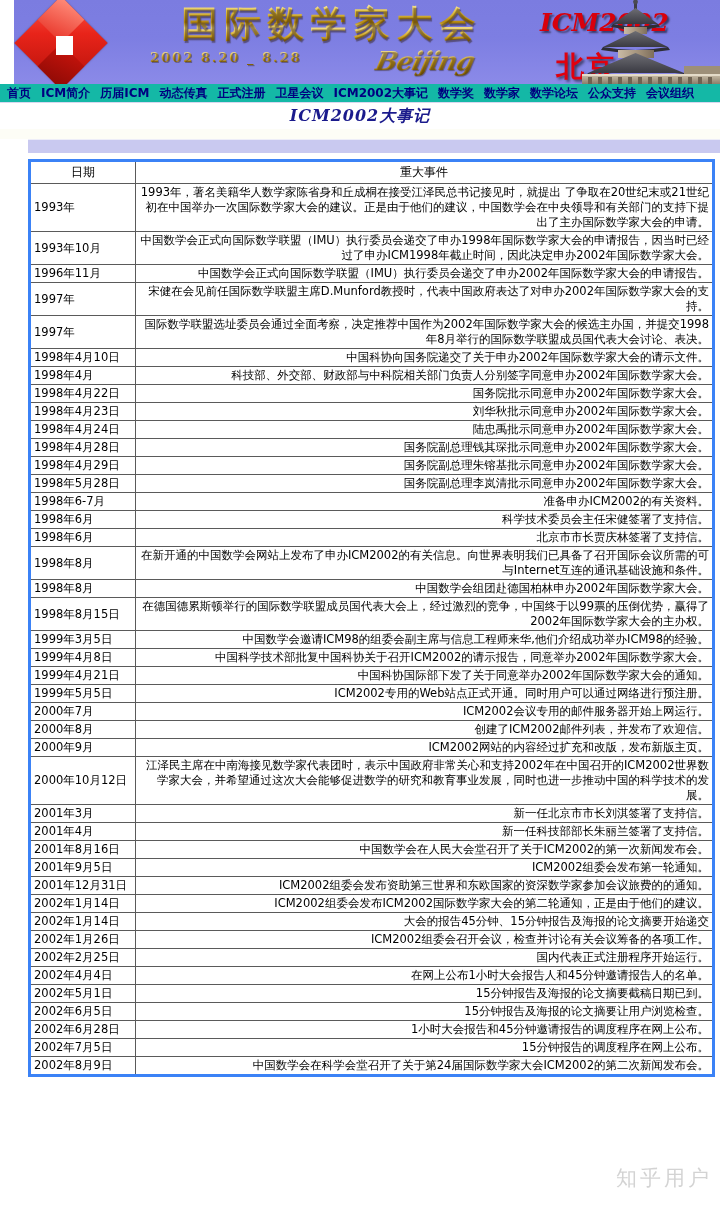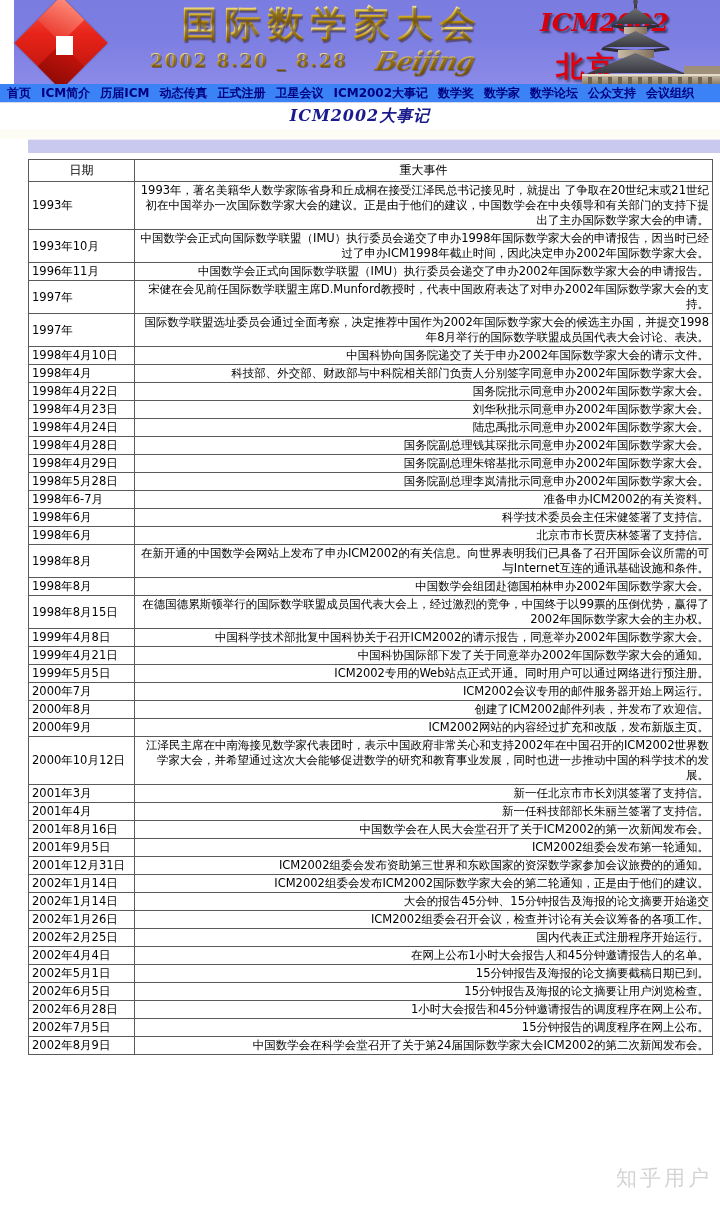--- a/index.html
+++ b/index.html
@@ -85,21 +85,21 @@
     -webkit-text-fill-color: transparent;
     text-shadow: 1px 2px 1px rgba(40,20,0,.45);
     line-height: 42px;
     white-space: nowrap;
   }
   .banner-dates {
     position: absolute;
     left: 150px; top: 50px;
     font-family: "DejaVu Serif", "Liberation Serif", serif;
     font-weight: bold;
-    font-size: 18px;
+    font-size: 13px;
     letter-spacing: 2px;
     background: linear-gradient(180deg, #fff2b0 0%, #cfa424 55%, #7e5c05 100%);
     -webkit-background-clip: text;
     background-clip: text;
     color: transparent;
     -webkit-text-fill-color: transparent;
     text-shadow: 1px 1px 0 rgba(50,30,0,.4);
   }
   .banner-beijing-script {
     position: absolute;
@@ -144,21 +144,21 @@
     right: 0; top: 0;
     width: 148px; height: 84px;
     overflow: hidden;
   }
   .temple svg { display:block; }
 
   
   .navbar {
     width: 720px;
     height: 19px;
-    background: #3b82f6;
+    background: #14b8a6;
     border-bottom: 1px solid #d7d7ef;
     display: flex;
     align-items: center;
     justify-content: flex-start;
     padding: 0 2px;
     box-sizing: border-box;
     white-space: nowrap;
   }
   .nav-item {
     font-family: "DejaVu Sans", "Liberation Sans", sans-serif;
@@ -214,21 +214,21 @@
     position: absolute;
     left: 28px;
     top: 159px;
     width: 684px;
   }
   table.events {
     border-collapse: collapse;
     width: 684px;
     table-layout: fixed;
     background: #ffffff;
-    border: 1px solid #3b82f6;
+    border: 3px solid #3b82f6;
   }
   table.events td, table.events th {
     border: 1px solid #5a5a5a;
     font-family: "DejaVu Sans", "Liberation Sans", sans-serif;
     font-size: 11.5px;
     line-height: 15px;
     color: #000000;
     vertical-align: middle;
     padding: 1px 3px;
   }
@@ -442,20 +442,24 @@
         </tr>
         <tr>
           <td class="date-cell">1998年8月</td>
           <td class="event-cell">中国数学会组团赴德国柏林申办2002年国际数学家大会。</td>
         </tr>
         <tr>
           <td class="date-cell">1998年8月15日</td>
           <td class="event-cell">在德国德累斯顿举行的国际数学联盟成员国代表大会上，经过激烈的竞争，中国终于以99票的压倒优势，赢得了2002年国际数学家大会的主办权。</td>
         </tr>
         <tr>
+          <td class="date-cell">1999年3月5日</td>
+          <td class="event-cell">中国数学会邀请ICM98的组委会副主席与信息工程师来华,他们介绍成功举办ICM98的经验。</td>
+        </tr>
+        <tr>
           <td class="date-cell">1999年4月8日</td>
           <td class="event-cell">中国科学技术部批复中国科协关于召开ICM2002的请示报告，同意举办2002年国际数学家大会。</td>
         </tr>
         <tr>
           <td class="date-cell">1999年4月21日</td>
           <td class="event-cell">中国科协国际部下发了关于同意举办2002年国际数学家大会的通知。</td>
         </tr>
         <tr>
           <td class="date-cell">1999年5月5日</td>
           <td class="event-cell">ICM2002专用的Web站点正式开通。同时用户可以通过网络进行预注册。</td>

